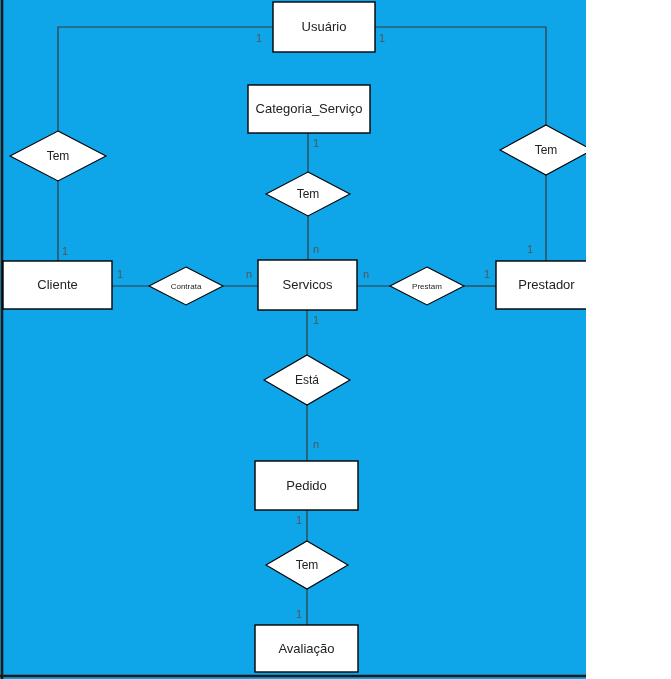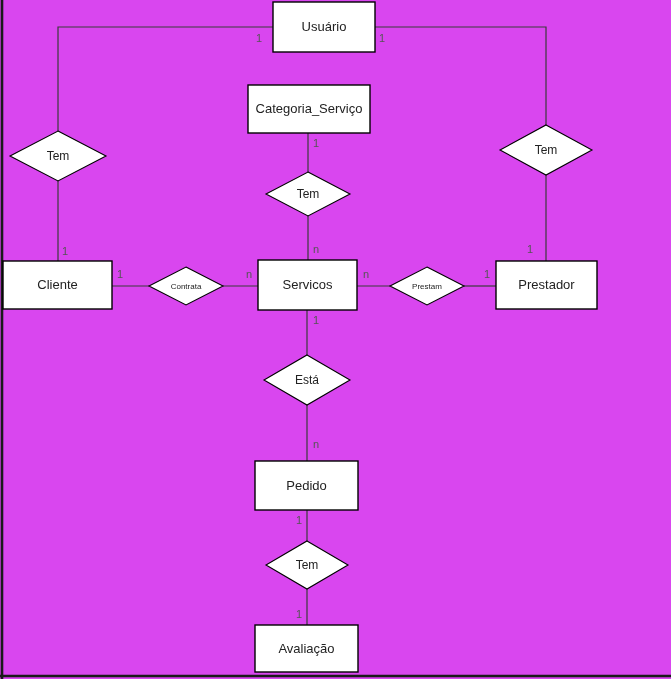--- a/index.html
+++ b/index.html
@@ -6,23 +6,23 @@
   html, body {
     margin: 0;
     padding: 0;
     background: #ffffff;
   }
   body {
     font-family: "Liberation Sans", sans-serif;
   }
   #canvas {
     position: relative;
-    width: 671px;
+    width: 586px;
     height: 679px;
-    background: #d946ef;
+    background: #0ea5e9;
     overflow: hidden;
   }
   #er-svg {
     position: absolute;
     left: 0;
     top: 0;
     width: 671px;
     height: 679px;
   }
   .entity-rect {

